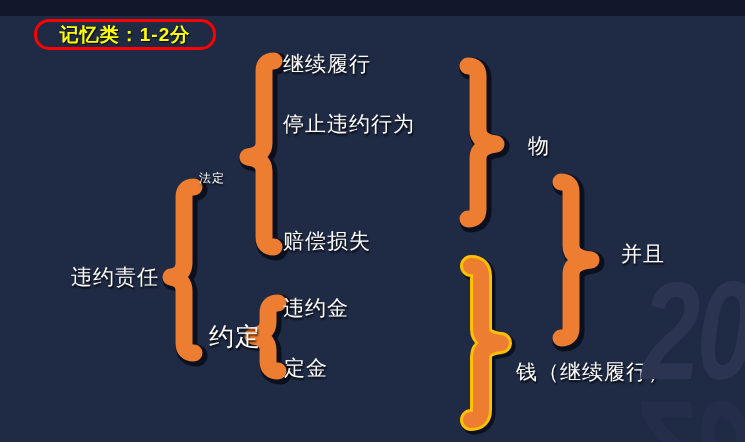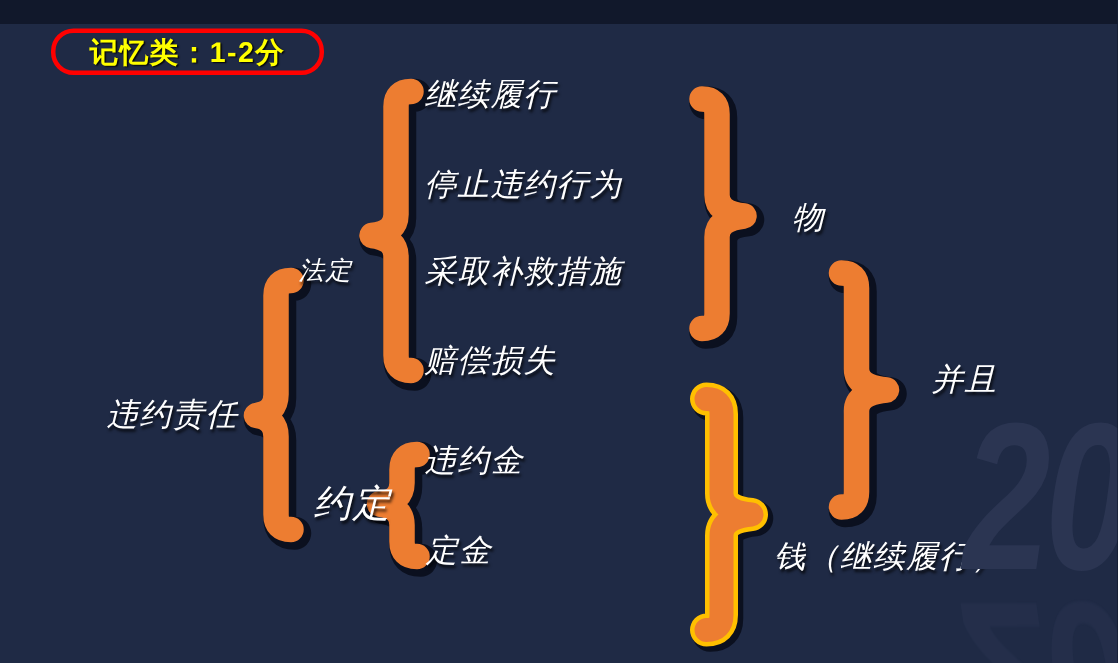--- a/index.html
+++ b/index.html
@@ -9,24 +9,23 @@
     font-family:"Liberation Sans","DejaVu Sans",sans-serif;
     margin-top:16px;
   }
   
   #braces{position:absolute;left:0;top:0;width:745px;height:442px;pointer-events:none;}
   
   .node{
     position:absolute;color:#ffffff;font-size:21px;line-height:1.1;
     white-space:nowrap;letter-spacing:1px;
     text-shadow:1px 2px 2px rgba(0,0,0,.85);
-    font-style:italic;
   }
   .n-root{left:71px;top:249px;}
-  .n-statutory{left:199px;top:156px;font-size:17px;}
+  .n-statutory{left:199px;top:156px;font-size:12px;}
   .n-agreed{left:209px;top:307px;font-size:25px;}
   .n-continue{left:283px;top:36px;}
   .n-stop{left:283px;top:96px;text-align:center;}
   .n-remedy{left:283px;top:154px;}
   .n-compensate{left:283px;top:213px;text-align:center;}
   .n-damages{left:283px;top:280px;}
   .n-deposit{left:284px;top:340px;}
   .n-thing{left:528px;top:118px;}
   .n-and{left:621px;top:226px;}
   .n-money{left:516px;top:344px;}
@@ -76,21 +75,20 @@
   <div class="badge">
     <span>记忆类：1-2分</span>
   </div>
 
   <span class="node n-root">违约责任</span>
   <span class="node n-statutory">法定</span>
   <span class="node n-agreed">约定</span>
 
   <span class="node n-continue">继续履行</span>
   <span class="node n-stop">停止违约行为</span>
-  <span class="node n-remedy">采取补救措施</span>
   <span class="node n-compensate">赔偿损失</span>
 
   <span class="node n-damages">违约金</span>
   <span class="node n-deposit">定金</span>
 
   <span class="node n-thing">物</span>
   <span class="node n-and">并且</span>
   <span class="node n-money">钱（继续履行）</span>
 
   <div class="watermark">20</div>

